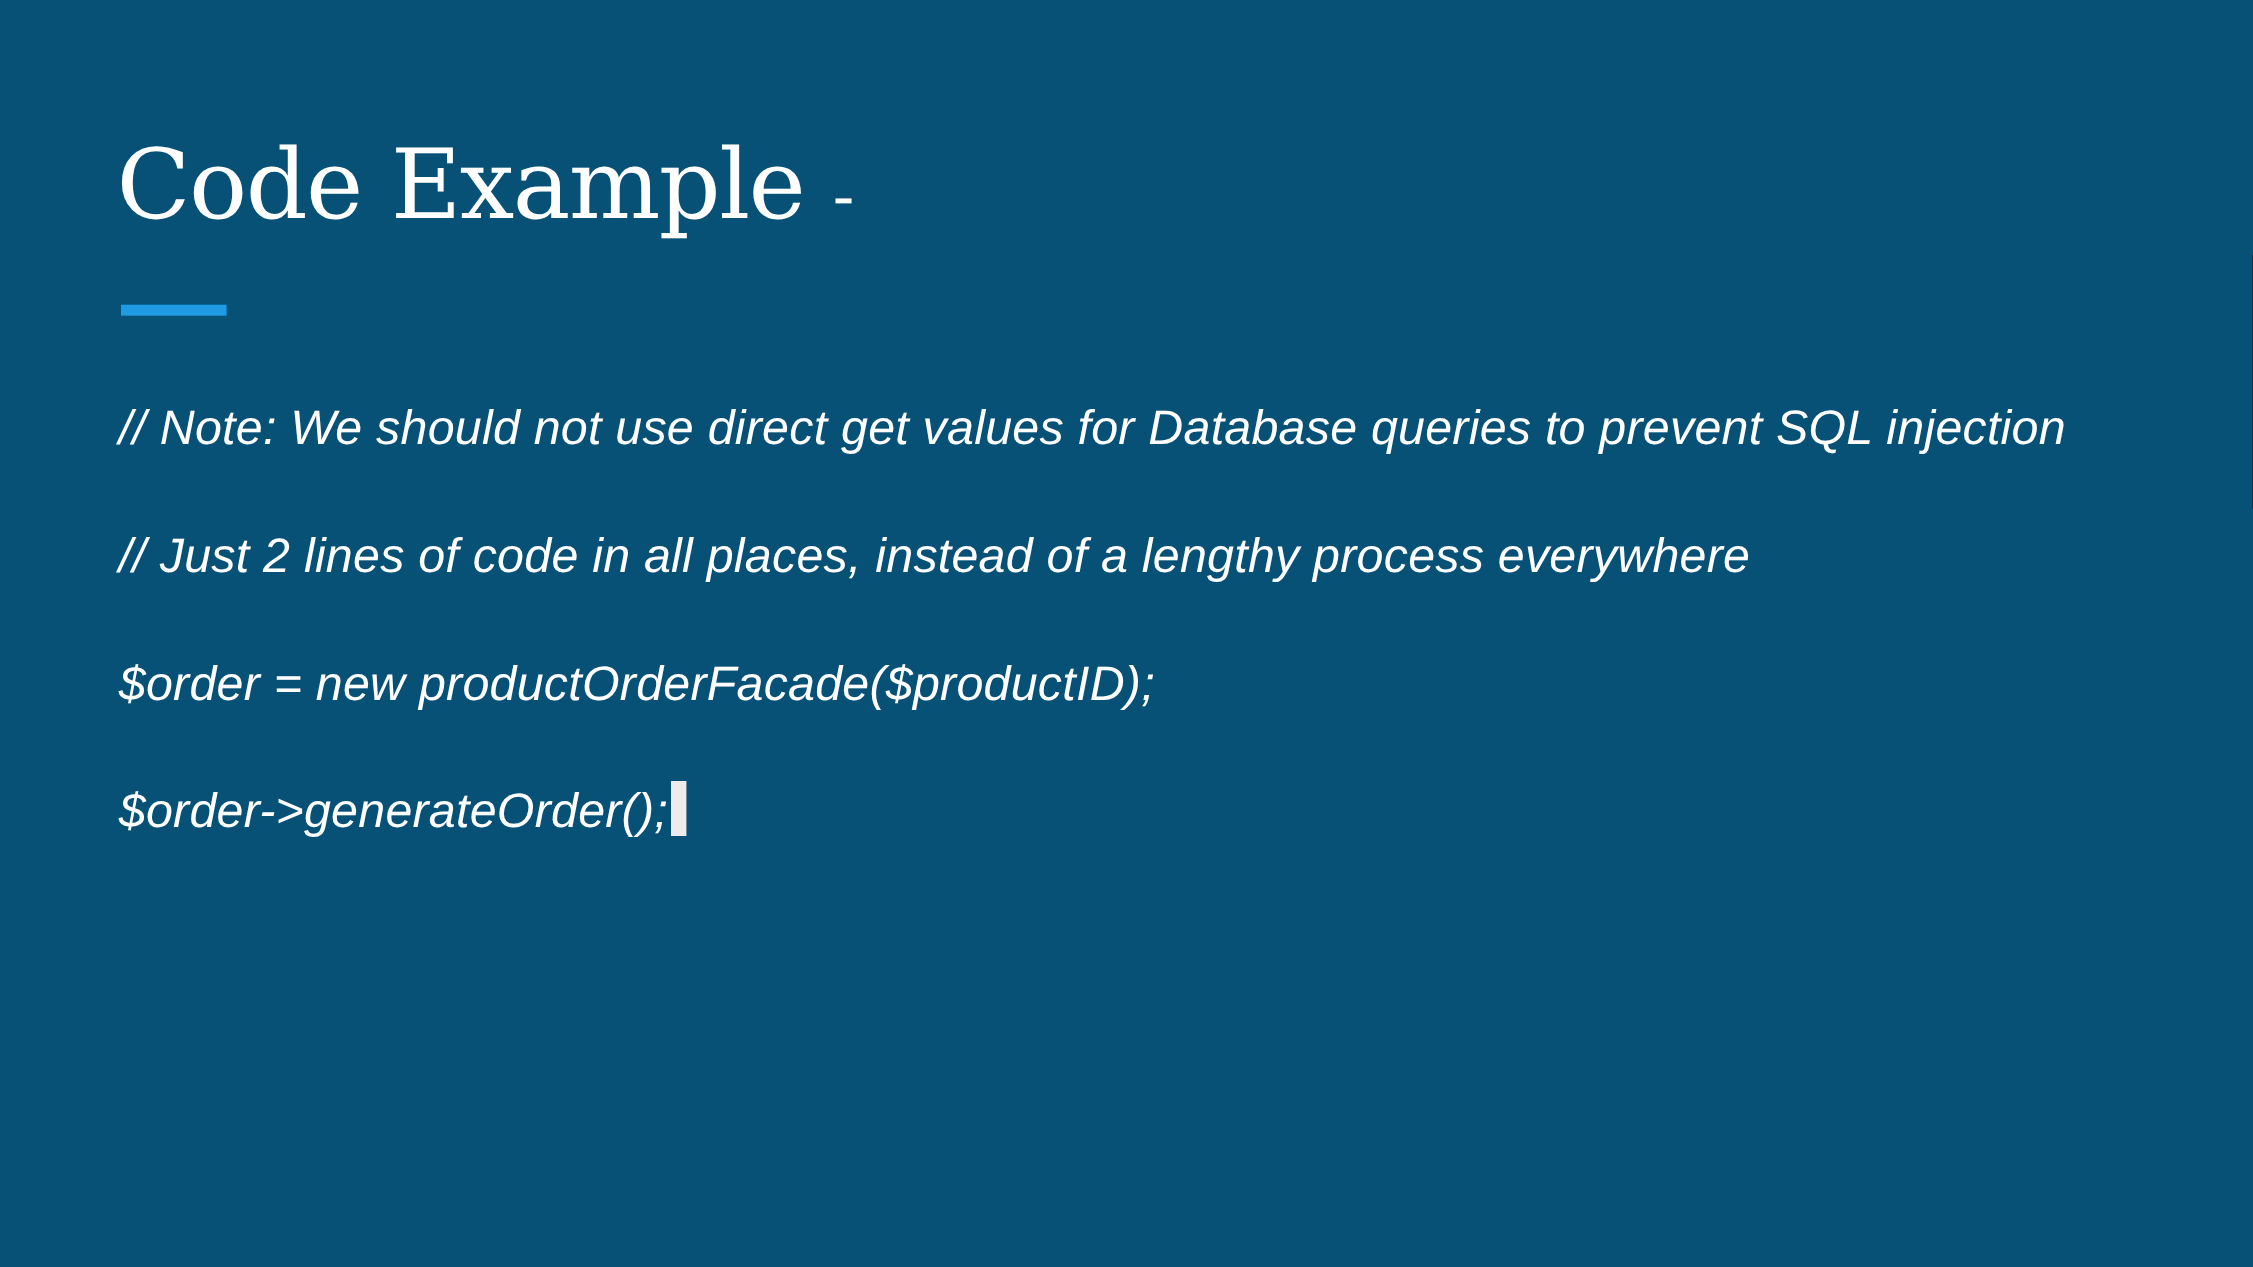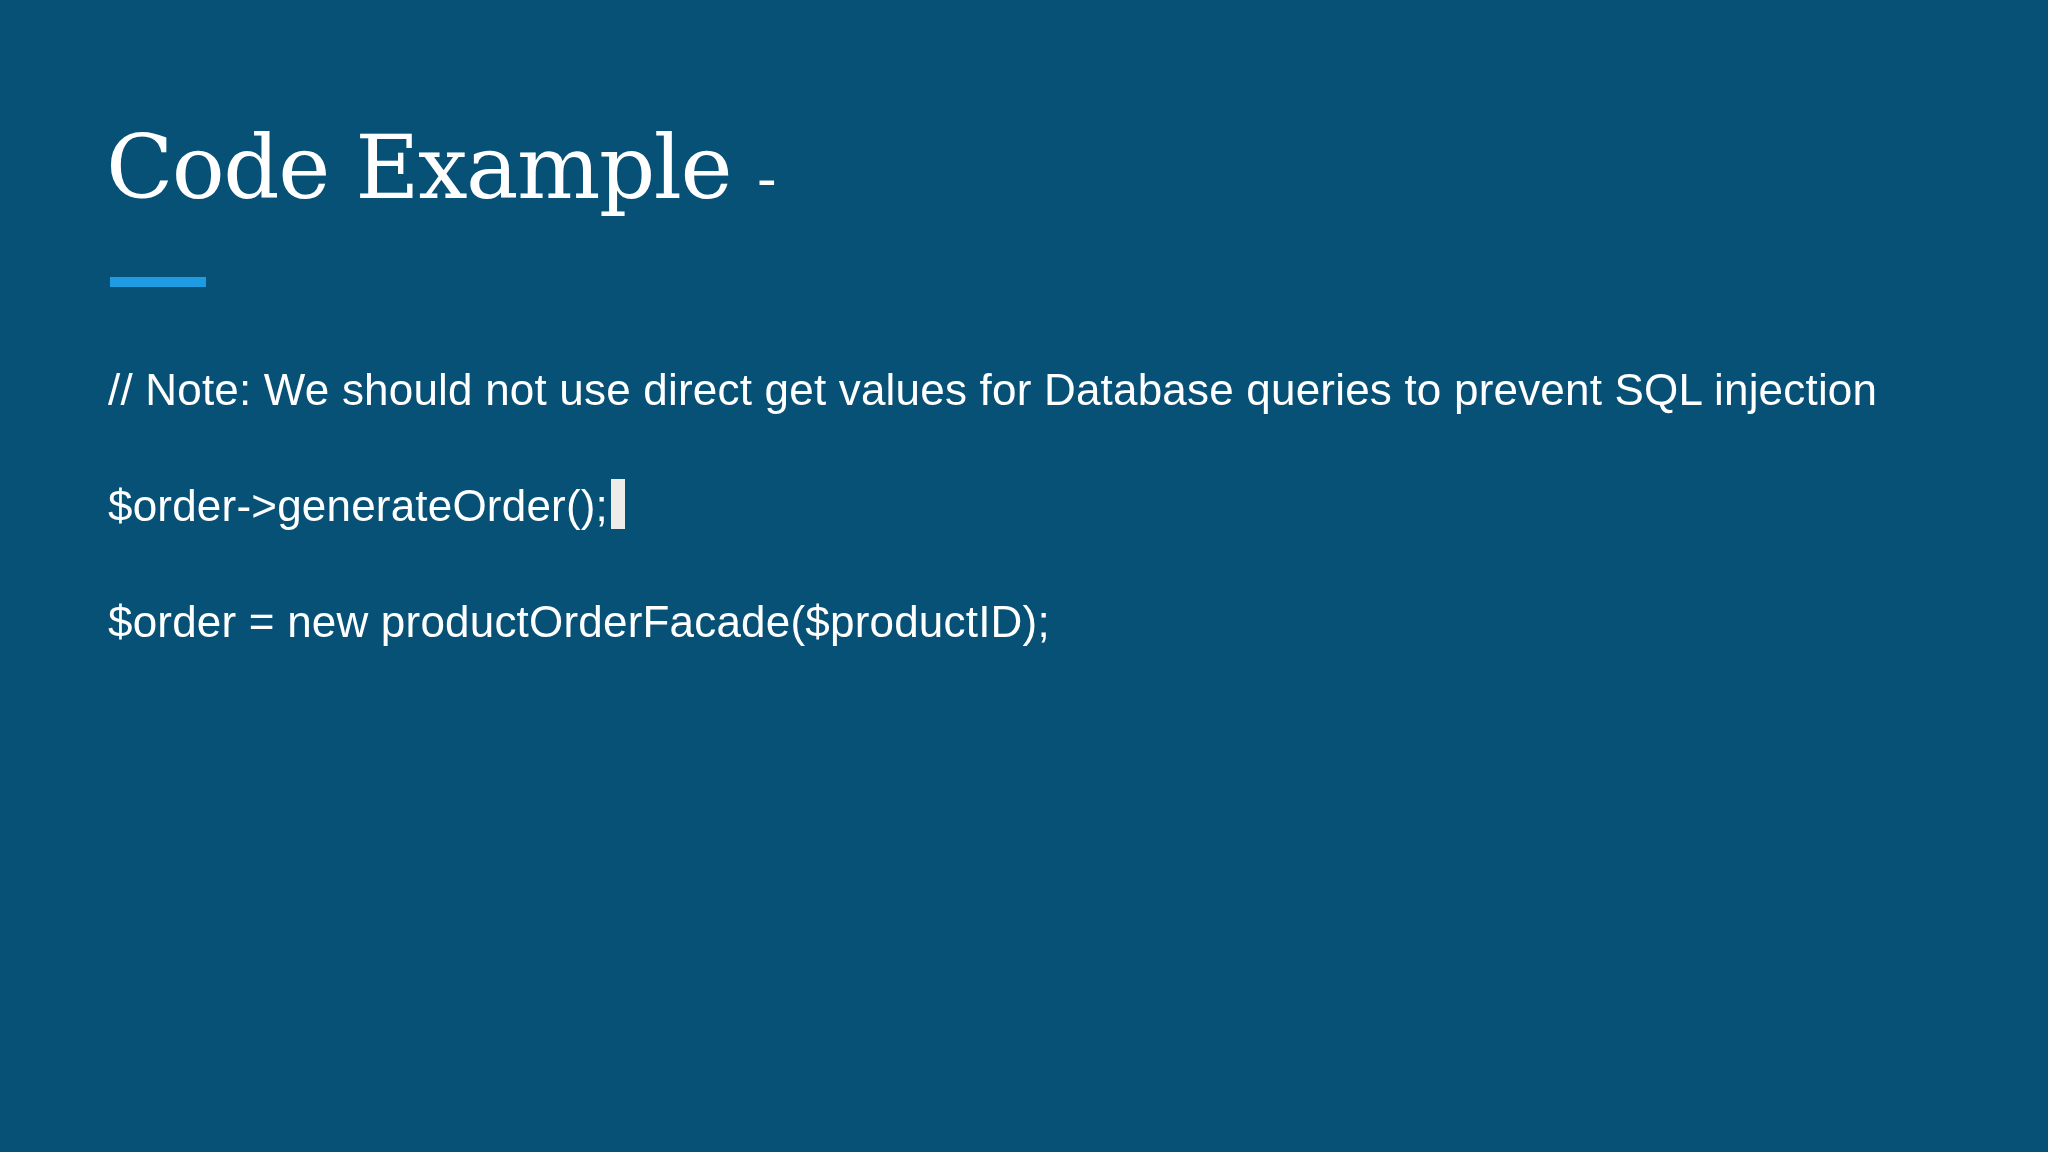--- a/index.html
+++ b/index.html
@@ -57,20 +57,21 @@
     top: 355px;
     width: 1880px;
     font-size: 44px;
     line-height: 70px;
     font-weight: 400;
     letter-spacing: 0.2px;
   }
   .code-block p {
     margin: 0 0 46px 0;
     padding: 0;
+    font-style: italic;
   }
   .cursor {
     display: inline-block;
     width: 14px;
     height: 50px;
     margin-left: 3px;
     vertical-align: -8px;
     background: var(--cursor, #edecea);
   }
 </style>
@@ -81,17 +82,18 @@
 
   <div class="title-row">
     <span class="title-main">Code Example</span>
     <span class="title-sep">-</span>
   </div>
 
   <div class="accent-bar"></div>
 
   <div class="code-block">
     <p>// Note: We should not use direct get values for Database queries to prevent SQL injection</p>
+    <p>// Just 2 lines of code in all places, instead of a lengthy process everywhere</p>
+    <p>$order = new productOrderFacade($productID);</p>
     <p><span>$order-&gt;generateOrder();</span><span class="cursor"></span></p>
-    <p>$order = new productOrderFacade($productID);</p>
   </div>
 
 </div>
 
 </body></html>

